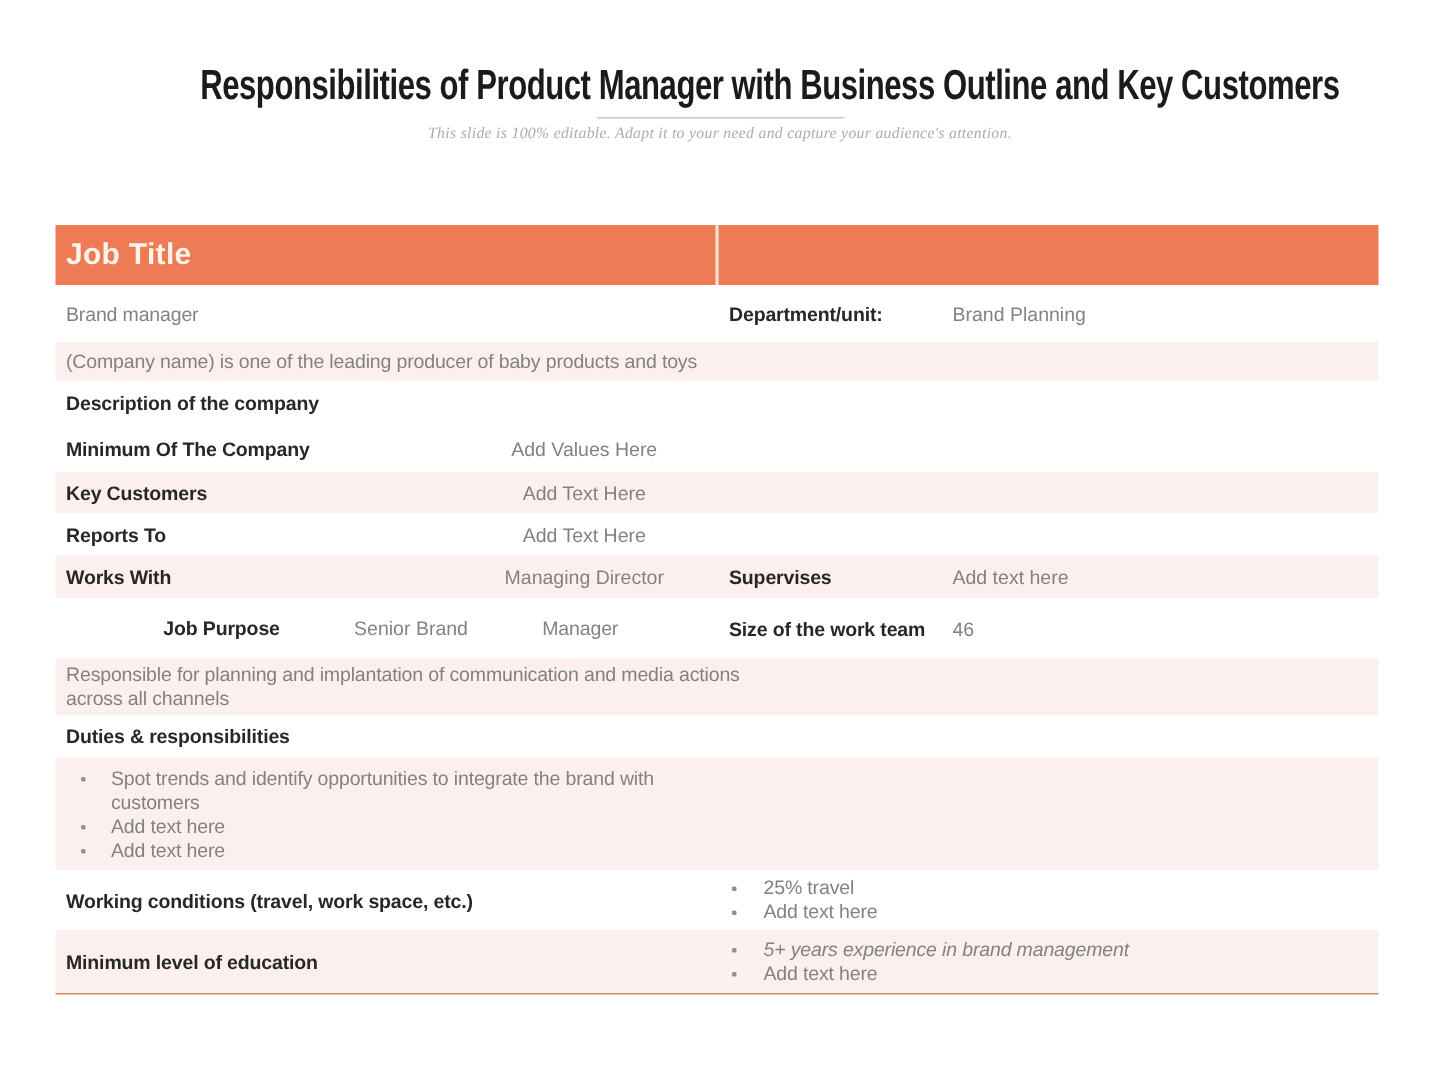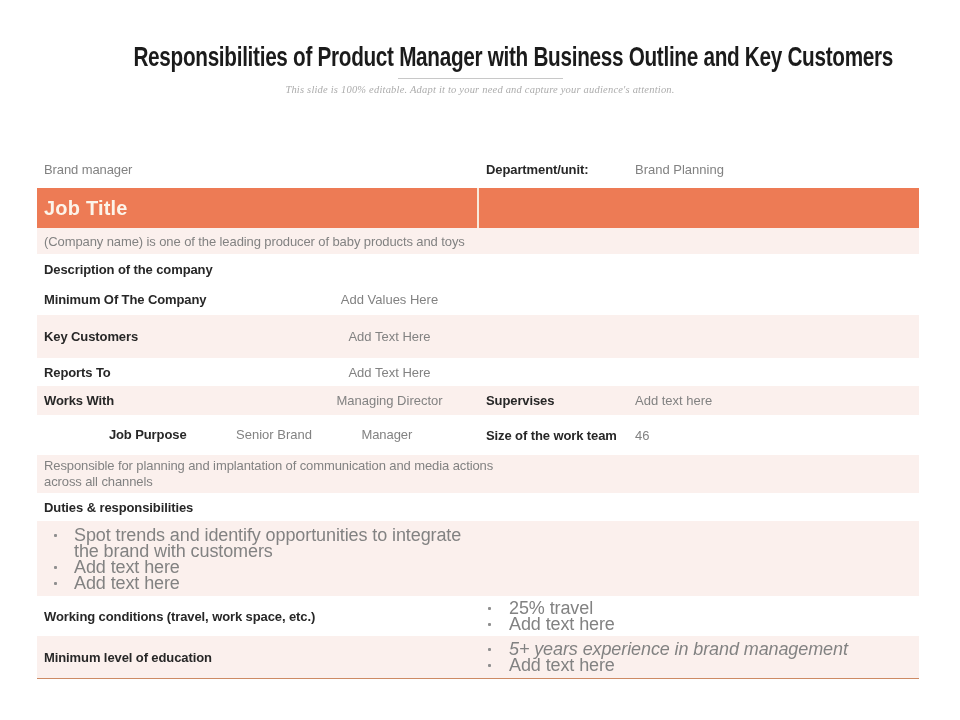--- a/index.html
+++ b/index.html
@@ -20,21 +20,21 @@
   .row { display:flex; align-items:center; width:100%; }
   .row.pink { background:#fbf0ed; }
   .row.white { background:#ffffff; }
 
   .hrow { height:40px; background:#ed7b55; position:relative; display:flex; align-items:center;
           padding-left:7px; }
   .htitle { font-size:20px; font-weight:700; color:#fcf4ea; letter-spacing:0.2px; }
   .hdr-divider { position:absolute; left:440px; top:0; width:2px; height:40px; background:#f7eadb; }
 
   .r2{height:38px} .r3{height:28px} .r4{height:30px} .r5{height:26px} .r6{height:31px}
-  .r7{height:43px} .r8{height:28px} .r9{height:29px} .r10{height:40px} .r11{height:38px}
+  .r7{height:27px} .r8{height:28px} .r9{height:29px} .r10{height:40px} .r11{height:38px}
   .r12{height:28px} .r13{height:75px} .r14{height:40px} .r15{height:42px}
 
   .cl { width:440px; flex-shrink:0; display:flex; align-items:center; padding-left:7px; }
   .cr { flex:1; display:flex; align-items:center; padding-left:9px; }
   .cfull { flex:1; padding-left:7px; }
 
   .lbl { font-size:13px; font-weight:700; color:#272727; letter-spacing:-0.1px; }
   .cl > .lbl { flex:1; }
   .cr > .lbl { width:149px; flex-shrink:0; white-space:nowrap; }
   .gray { font-size:13px; color:#828282; letter-spacing:-0.1px; }
@@ -46,50 +46,50 @@
   .jp-line1 .lbl { flex:1; }
   .jp-line2 { line-height:16px; }
 
   .para { max-width:455px; line-height:16px; }
 
   .blist { display:flex; flex-direction:column; }
   .bitem { display:flex; align-items:flex-start; line-height:16px; }
   .bdot { width:3px; height:3px; background:#8f8f8f; border-radius:1px; flex-shrink:0; margin-top:7px; }
   .left-list .bdot { margin-left:10px; margin-right:17px; }
   .right-list .bdot { margin-left:2px; margin-right:18px; }
-  .btext { font-size:18px; color:#828282; letter-spacing:-0.1px; }
+  .btext { font-size:13px; color:#828282; letter-spacing:-0.1px; }
   .wrap1 { max-width:400px; }
   .italic { font-style:italic; }
 </style>
 </head>
 <body>
 
 <div class="slide">
 
   <div class="title-wrap">
     <span class="title">Responsibilities of Product Manager with Business Outline and Key Customers</span>
   </div>
   <div class="title-divider"></div>
   <div class="subtitle">This slide is 100% editable. Adapt it to your need and capture your audience's attention.</div>
 
   <div class="jdtable">
 
-    <div class="row white r2">
-      <div class="cl">
-        <span class="gray">Brand manager</span>
-      </div>
-      <div class="cr">
-        <span class="lbl">Department/unit:</span>
-        <span class="val">Brand Planning</span>
-      </div>
-    </div>
-
     <div class="row hrow">
       <span class="htitle">Job Title</span>
       <span class="hdr-divider"></span>
+    </div>
+
+    <div class="row white r2">
+      <div class="cl">
+        <span class="gray">Brand manager</span>
+      </div>
+      <div class="cr">
+        <span class="lbl">Department/unit:</span>
+        <span class="val">Brand Planning</span>
+      </div>
     </div>
 
 
     <div class="row pink r5">
       <div class="cfull">
         <span class="gray">(Company name) is one of the leading producer of baby products and toys</span>
       </div>
     </div>
     <div class="row white r4">
       <div class="cfull">

